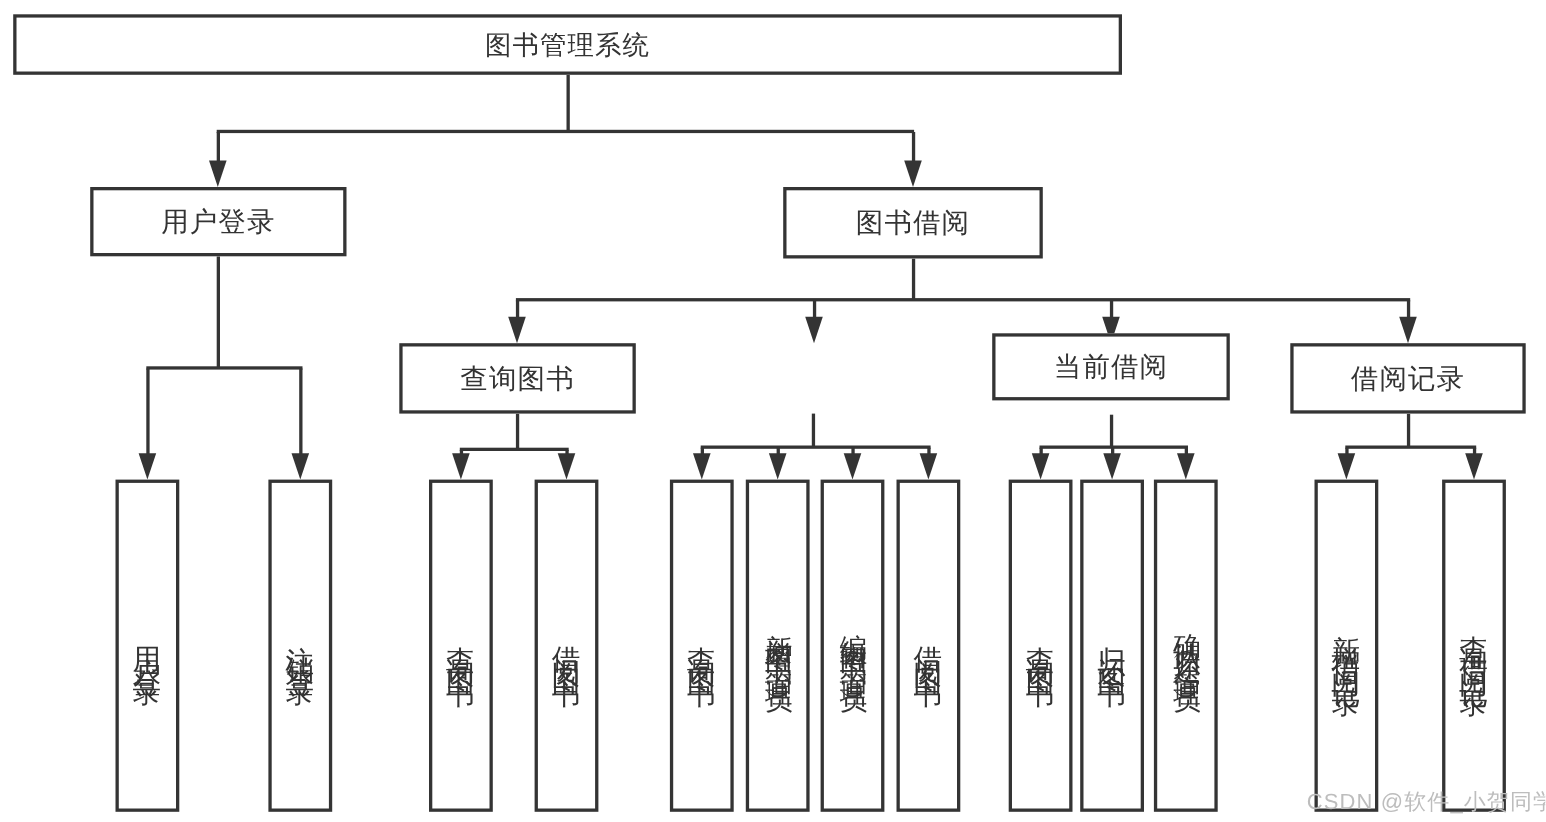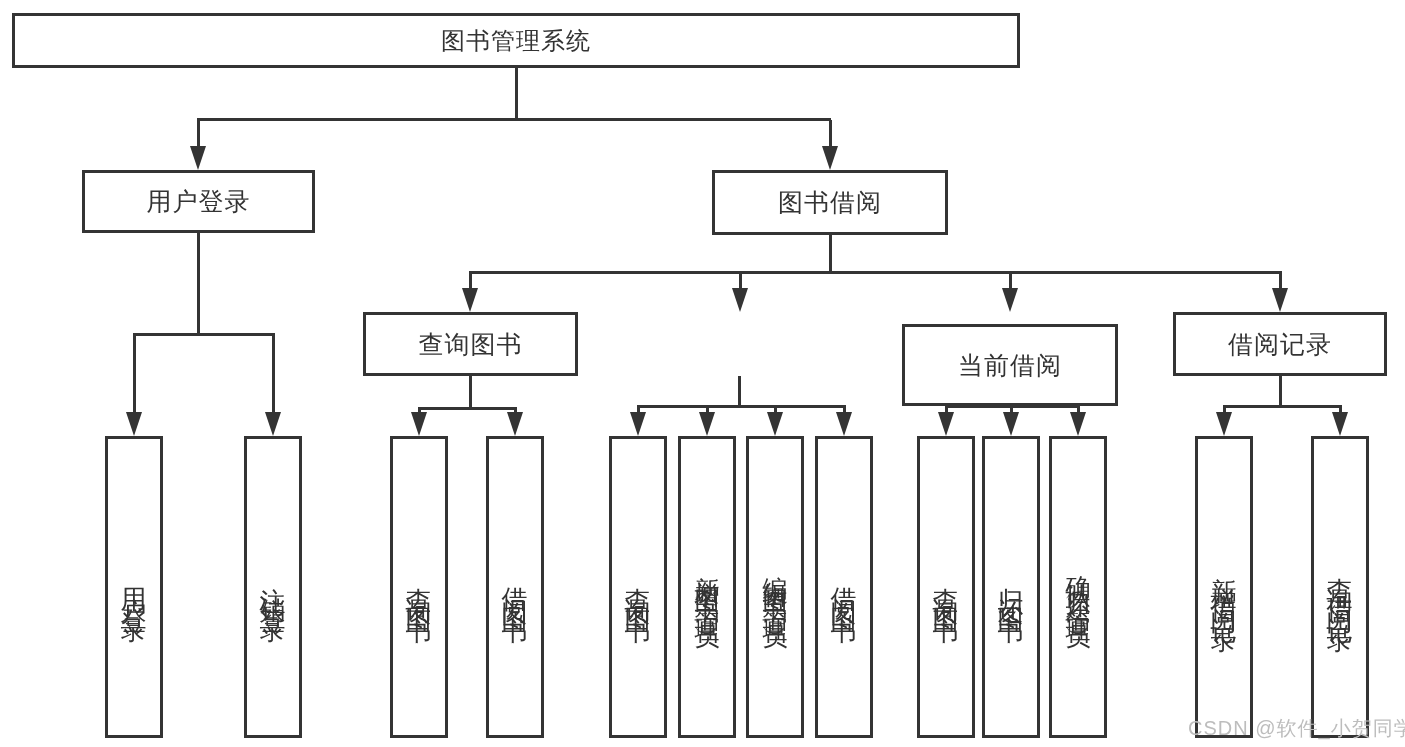--- a/index.html
+++ b/index.html
@@ -71,21 +71,21 @@
     <div class="ahead" style="left:462px; top:288px;"></div>
     <div class="vline" style="left:739px; top:273px; height:17px;"></div>
     <div class="ahead" style="left:732px; top:288px;"></div>
     <div class="vline" style="left:1009px; top:273px; height:17px;"></div>
     <div class="ahead" style="left:1002px; top:288px;"></div>
     <div class="vline" style="left:1279px; top:273px; height:17px;"></div>
     <div class="ahead" style="left:1272px; top:288px;"></div>
   </div>
 
   <div class="box h" style="left:363px; top:312px; width:215px; height:64px;">查询图书</div>
-  <div class="box h" style="left:902px; top:324px; width:216px; height:82px;">当前借阅</div>
+  <div class="box h" style="left:902px; top:303px; width:216px; height:61px;">当前借阅</div>
   <div class="box h" style="left:1173px; top:312px; width:214px; height:64px;">借阅记录</div>
 
   <div>
     <div class="vline" style="left:469px; top:376px; height:33px;"></div>
     <div class="hline" style="left:418px; top:407px; width:99px;"></div>
     <div class="vline" style="left:418px; top:409px; height:5px;"></div>
     <div class="ahead" style="left:411px; top:412px;"></div>
     <div class="vline" style="left:514px; top:409px; height:5px;"></div>
     <div class="ahead" style="left:507px; top:412px;"></div>
   </div>

